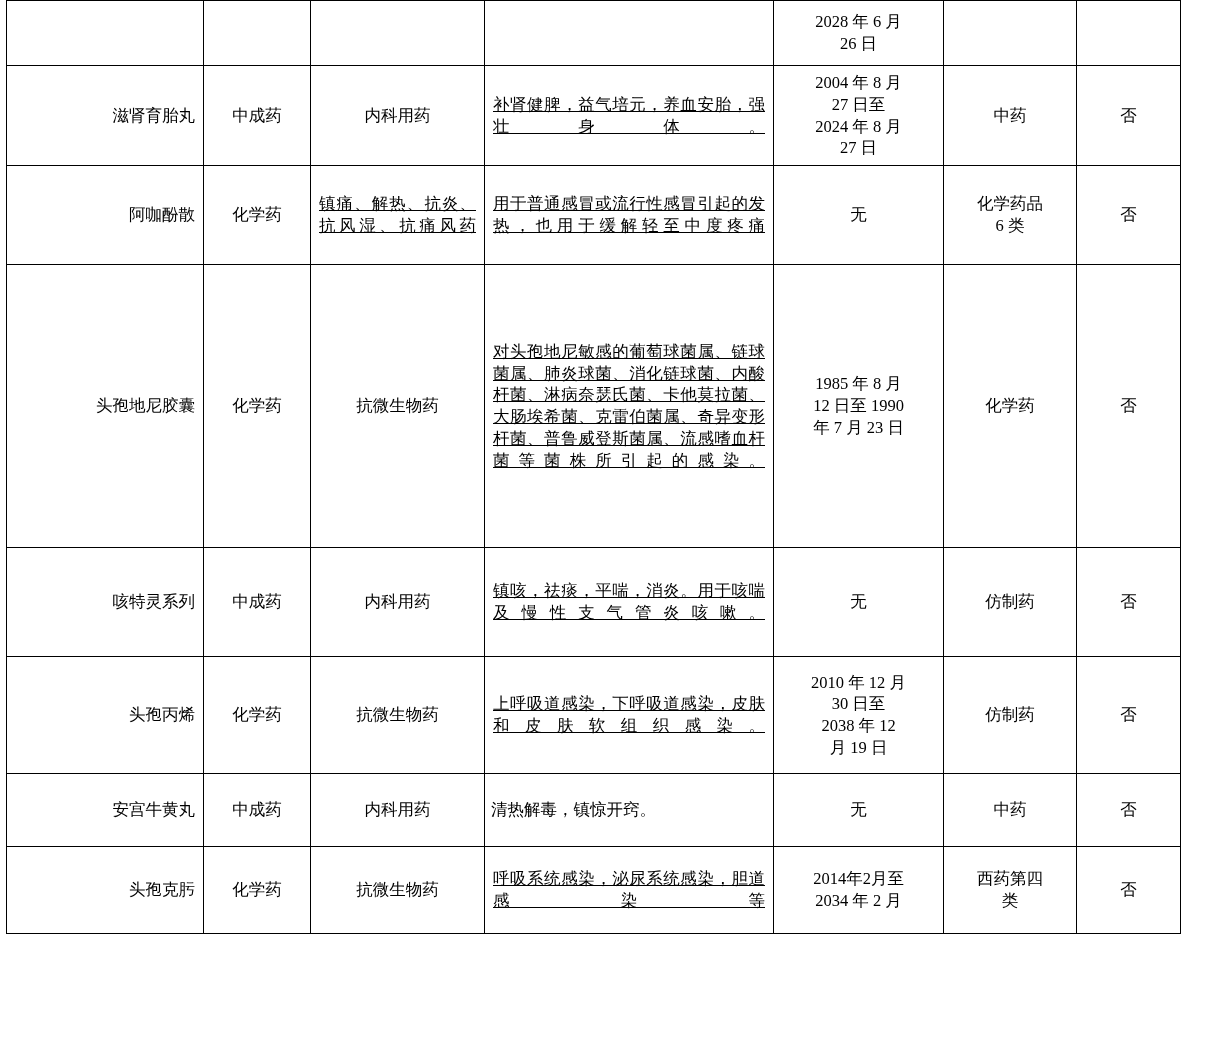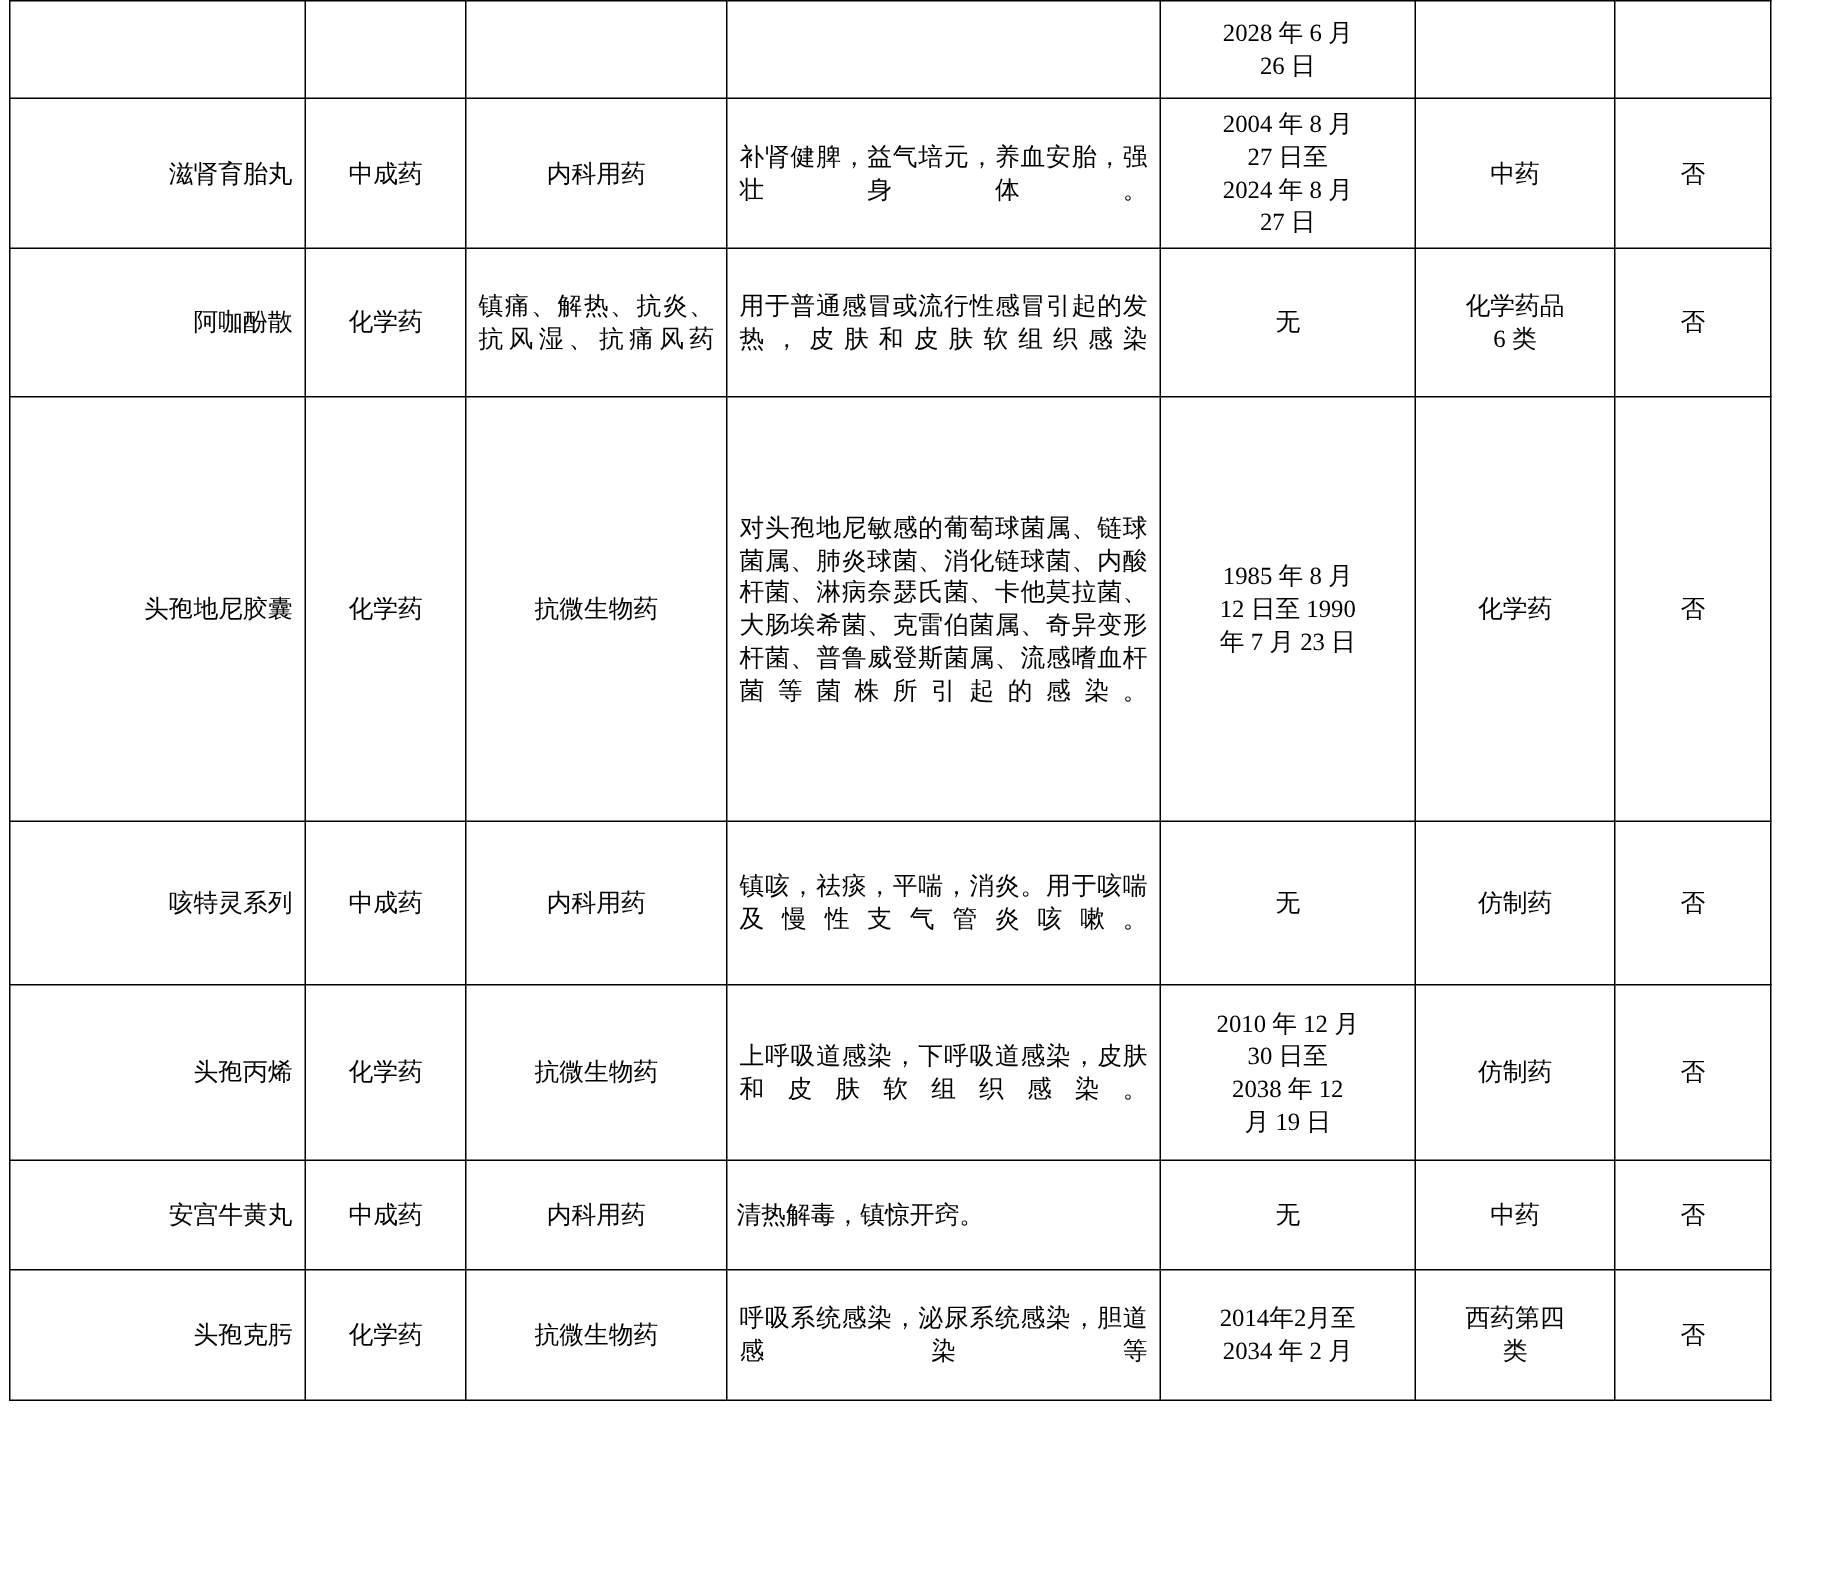--- a/index.html
+++ b/index.html
@@ -40,21 +40,21 @@
   col.c2 { width: 174px; }
   col.c3 { width: 289px; }
   col.c4 { width: 170px; }
   col.c5 { width: 133px; }
   col.c6 { width: 104px; }
   col.c7 { width: 33px; }
 
   .c-name  { text-align: right;   padding-left: 14px; }
   .c-cat   { text-align: center; }
   .c-type  { text-align: center; }
-  .c-ind   { text-align: justify; text-align-last: justify; padding-left: 10px; padding-right: 10px; }
+  .c-ind   { text-align: justify; text-align-last: justify; padding-left: 10px; padding-right: 10px; text-decoration: underline; }
   .c-ind-c { text-align: center; }
   .c-date  { text-align: center; }
   .c-class { text-align: center; }
   .c-flag  { text-align: center; }
   .c-last  { border-top: none !important; border-bottom: none !important; border-right: none !important; }
 
   
   tr.row-partial td { height: 52px; }
   tr.row-1 td { height: 86px; }
   tr.row-2 td { height: 86px; }
@@ -104,21 +104,21 @@
         </td>
         <td class="c-class">中药</td>
         <td class="c-flag">否</td>
         <td class="c-last"></td>
       </tr>
 
       <tr class="row-2">
         <td class="c-name">阿咖酚散</td>
         <td class="c-cat">化学药</td>
         <td class="c-ind">镇痛、解热、抗炎、抗风湿、抗痛风药</td>
-        <td class="c-ind">用于普通感冒或流行性感冒引起的发热，皮肤和皮肤软组织感染</td>
+        <td class="c-ind">用于普通感冒或流行性感冒引起的发热，也用于缓解轻至中度疼痛</td>
         <td class="c-date">无</td>
         <td class="c-class">
           <span>化学药品</span><br>
           <span>6 类</span>
         </td>
         <td class="c-flag">否</td>
         <td class="c-last"></td>
       </tr>
 
       <tr class="row-3">

